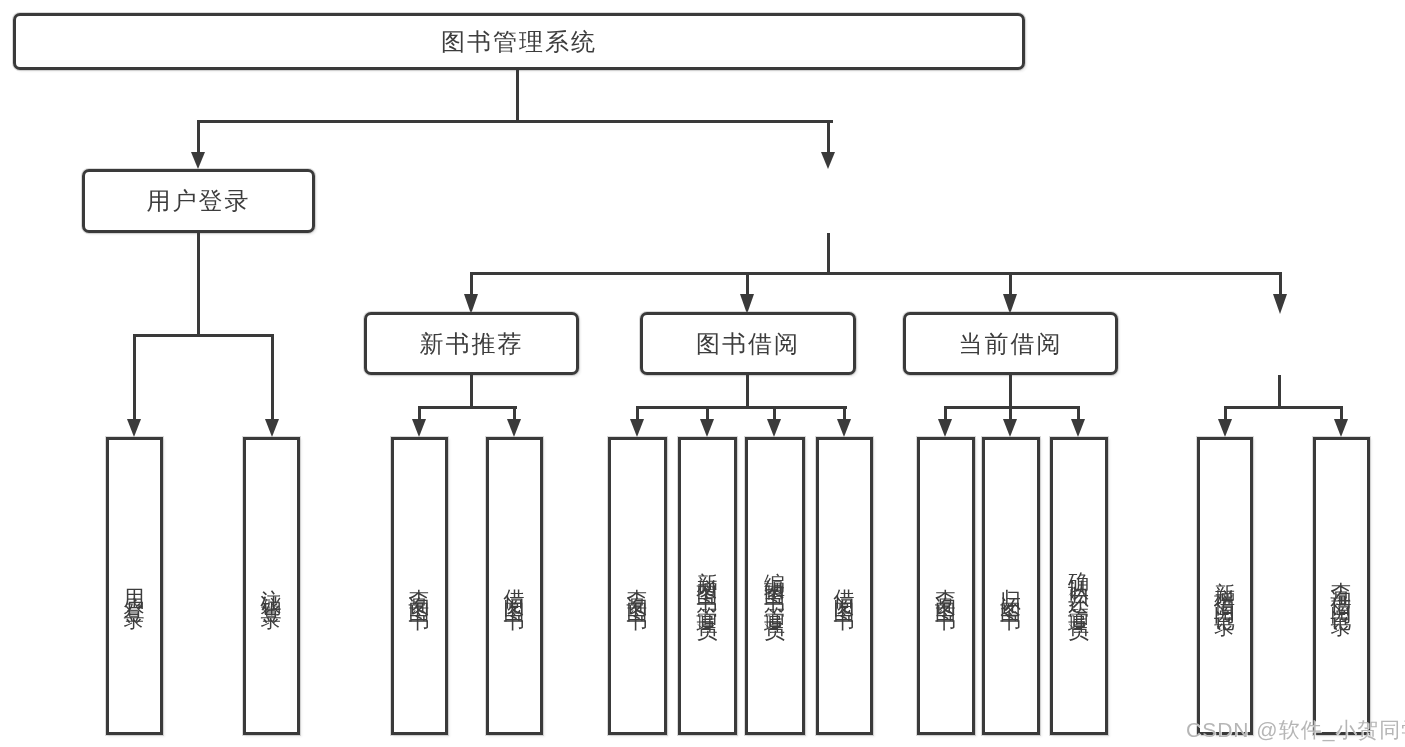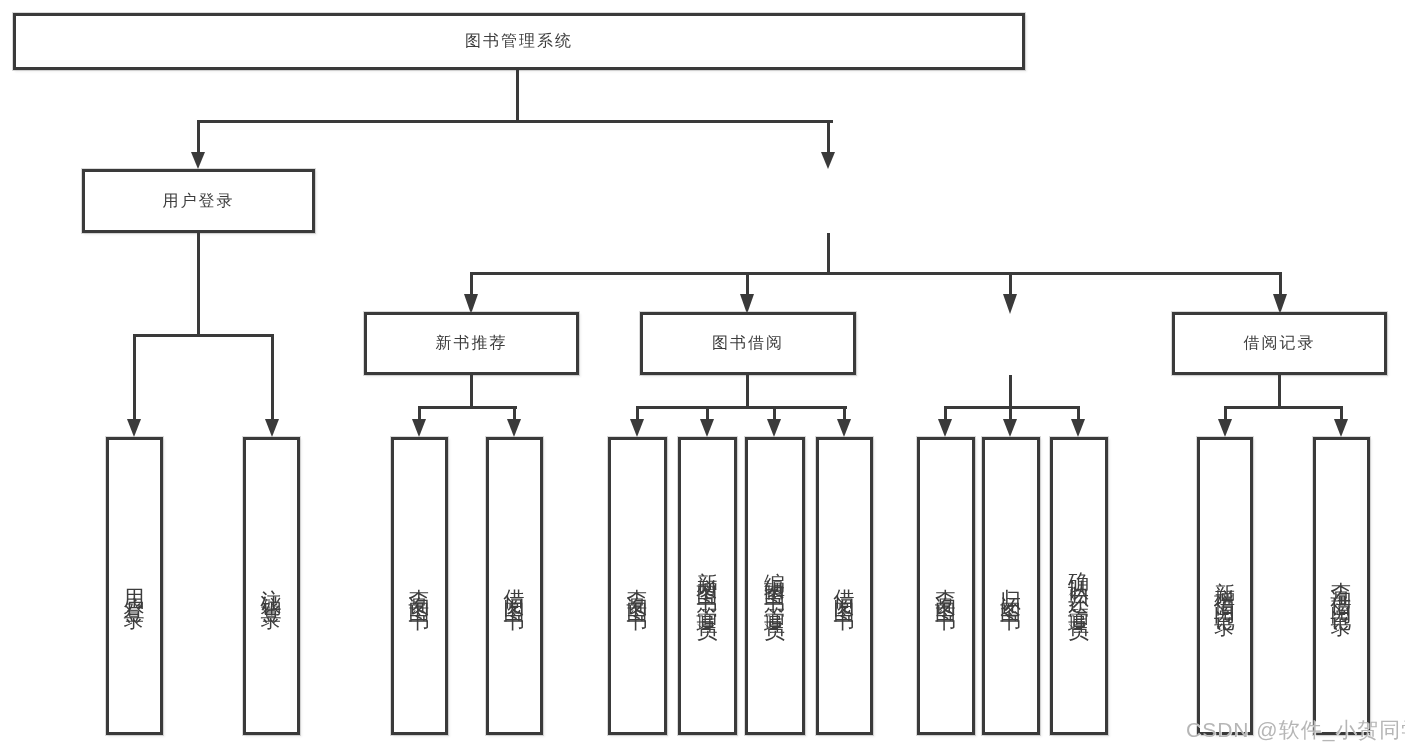--- a/index.html
+++ b/index.html
@@ -13,23 +13,24 @@
   .box{
     position:absolute;
     box-sizing:border-box;
     background:#ffffff;
     border:3px solid #3a3a3a;
     box-shadow:0 0 0 1px rgba(150,150,150,0.35), 2px 2px 2px rgba(0,0,0,0.06);
     color:#3d3d3d;
     display:flex;align-items:center;justify-content:center;
   }
   .hbox{
-    font-size:16px;
+    font-size:24px;
     letter-spacing:2px;
     white-space:nowrap;
+    border-radius:7px;
   }
   .vbox{
     writing-mode:vertical-rl;
     text-orientation:mixed;
     font-size:21px;
     letter-spacing:7px;
     line-height:1;
   }
   .line{
     position:absolute;
@@ -92,22 +93,22 @@
   <div class="arrow a20" style="left:1003px;top:294px"></div>
   <div class="line" style="left:1279px;top:272px;width:3px;height:24px"></div>
   <div class="arrow a20" style="left:1273px;top:294px"></div>
 
   <div class="box hbox" style="left:640px;top:312px;width:216px;height:63px">
     <span>图书借阅</span>
   </div>
   <div class="box hbox" style="left:364px;top:312px;width:215px;height:63px">
     <span>新书推荐</span>
   </div>
-  <div class="box hbox" style="left:1172px;top:312px;width:215px;height:63px">
-    <span>借阅记录</span>
+  <div class="box hbox" style="left:903px;top:312px;width:215px;height:63px">
+    <span>当前借阅</span>
   </div>
 
   <div class="line" style="left:470px;top:375px;width:3px;height:34px"></div>
   <div class="line" style="left:418px;top:406px;width:99px;height:3px"></div>
   <div class="line" style="left:418px;top:406px;width:3px;height:15px"></div>
   <div class="arrow" style="left:412px;top:419px"></div>
   <div class="line" style="left:513px;top:406px;width:3px;height:15px"></div>
   <div class="arrow" style="left:507px;top:419px"></div>
 
   <div class="line" style="left:746px;top:375px;width:3px;height:34px"></div>

